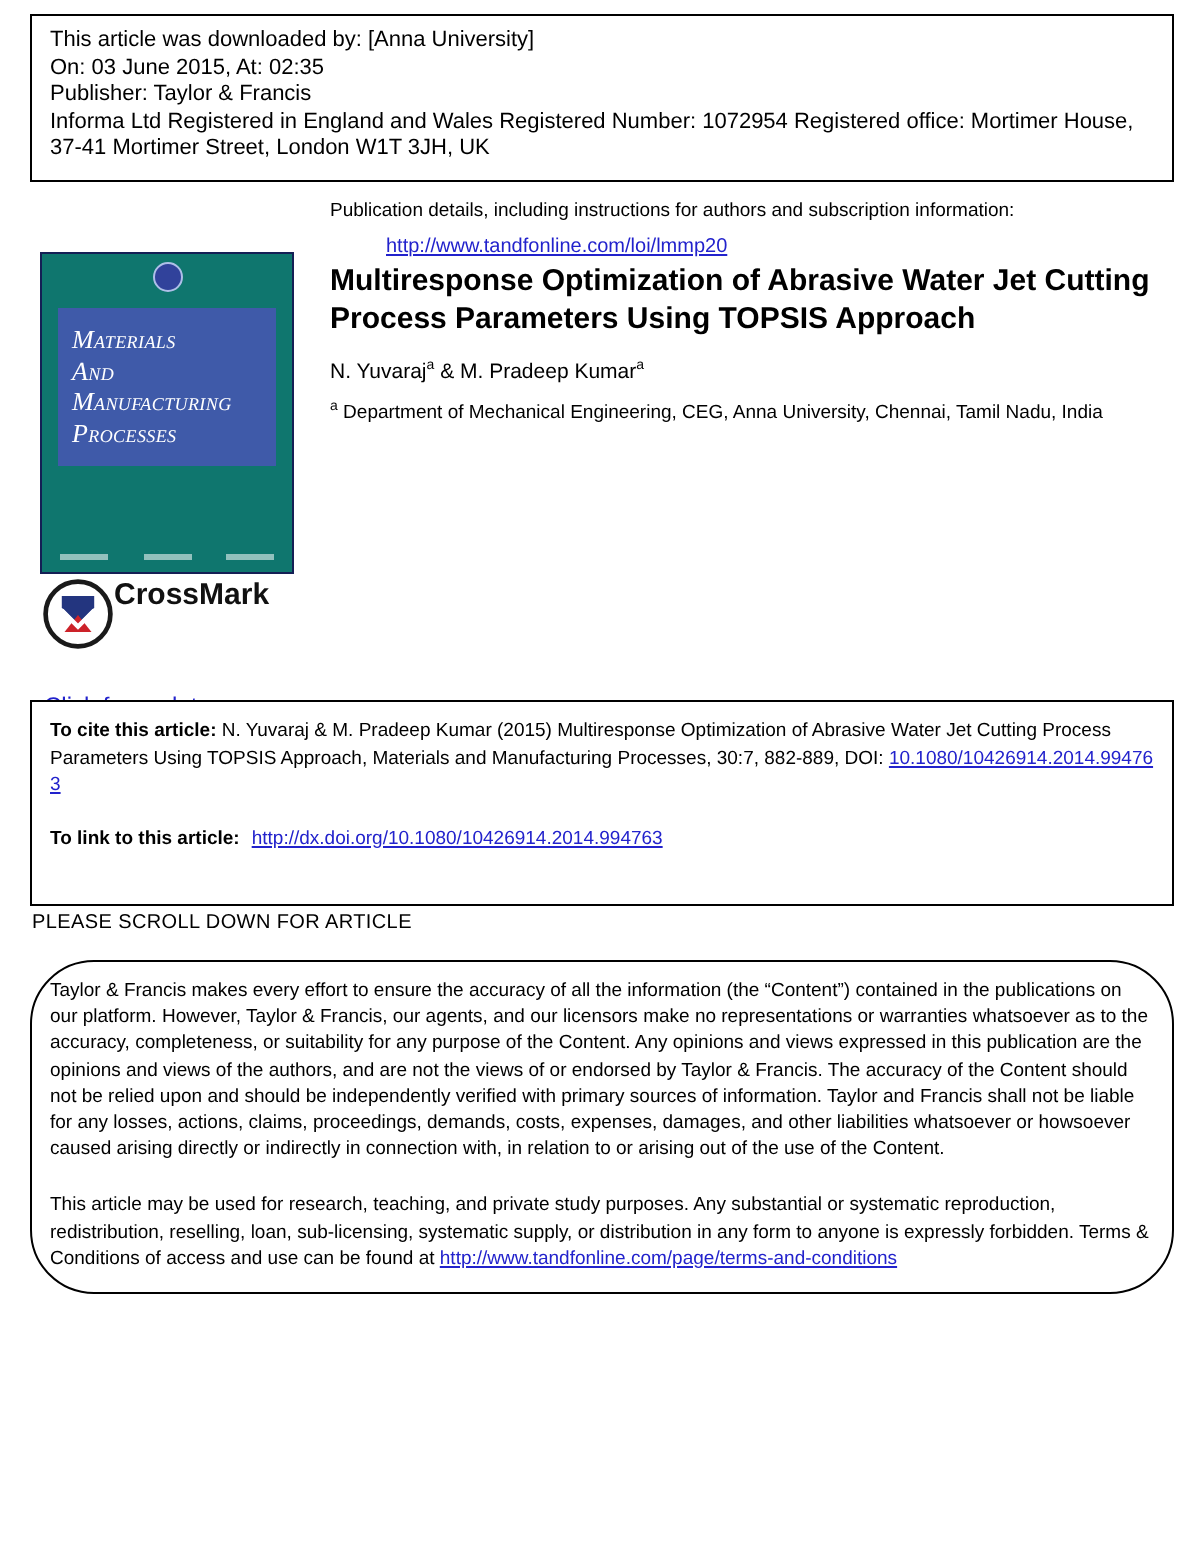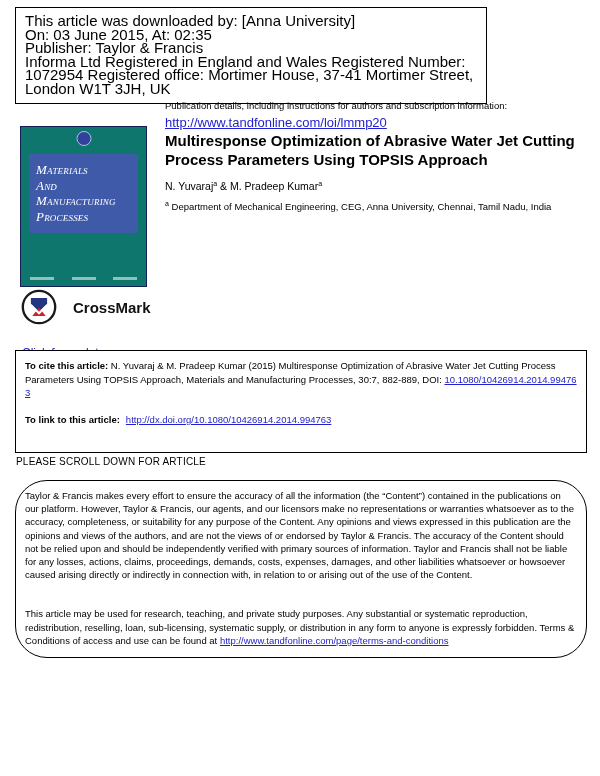--- a/index.html
+++ b/index.html
@@ -6,22 +6,22 @@
   html,body { background:#ffffff; }
   body {
     width:600px; height:776px; position:relative;
     font-family:"Liberation Sans", sans-serif; color:#000;
     overflow:hidden;
   }
   .box { border:1px solid #000; background:#fff; }
 
   
   .notice-box {
-    position:absolute; left:15px; top:7px; width:472px;
-    padding:6px 9px 8px; font-size:15px; line-height:13.5px;
+    position:absolute; left:15px; top:7px; width:572px;
+    padding:6px 9px 8px; font-size:11px; line-height:13.5px;
   }
 
   
   .cover {
     position:absolute; left:20px; top:126px; width:127px; height:161px;
     background:#0f766e; box-shadow:0 0 0 1px #141f55 inset;
   }
   .cover-logo {
     position:absolute; top:5px; left:50%; transform:translateX(-50%);
     width:15px; height:15px; border-radius:50%;
@@ -39,54 +39,54 @@
   .cover-footer {
     position:absolute; bottom:7px; left:10px; right:10px;
     display:flex; justify-content:space-between; align-items:center;
   }
   .cf-bar { height:3px; width:24px; background:rgba(255,255,255,.55); }
 
   
   .journal-info { position:absolute; left:165px; top:100px; width:422px; }
   .journal-name { font-size:13.5px; font-weight:bold; margin-bottom:7px; }
   .pub-details { font-size:9.5px; line-height:12.5px; }
-  .journal-link { font-size:13px; }
+  .journal-link { font-size:10px;margin-left:28px; }
   .article-title { font-size:15px; font-weight:bold; line-height:19px; }
   .authors { font-size:10.5px; margin-top:11px; }
   .affiliation { font-size:9.5px; margin-top:8px; line-height:13px; }
   .pub-history { font-size:9.5px; line-height:13px; }
   sup { font-size:7px; vertical-align:super; line-height:0; }
 
   .link { color:#2222cc; text-decoration:underline; cursor:pointer; word-break:break-all; }
 
   
   .crossmark {
     position:absolute; left:21px; top:289px;
-    display:flex; align-items:center; gap:16px; cursor:pointer;
+    display:flex; align-items:flex-start; gap:0; cursor:pointer;
   }
   .crossmark-word { font-size:15px; font-weight:bold; color:#111; }
   .updates-link { position:absolute; left:22px; top:346px; font-size:12px; }
 
   
   .cite-box {
     position:absolute; left:15px; top:350px; width:572px;
     padding:8px 9px 26px; font-size:9.5px; line-height:13.5px;
   }
   .cite-para strong { font-weight:bold; }
   .link-para { margin-top:13px; }
   .link-para a { margin-left:6px; }
 
   .scroll-notice { position:absolute; left:16px; top:456px; font-size:10px; letter-spacing:.2px; }
 
   
   .disclaimer-box {
     position:absolute; left:15px; top:480px; width:572px;
     padding:8px 9px 10px; font-size:9.5px; line-height:13.2px;border-radius:32px;
   }
-  .disclaimer-box p + p { margin-top:26px; }
+  .disclaimer-box p + p { margin-top:15px; }
 </style>
 </head>
 <body>
 
 <div class="page">
 
   <div class="box notice-box">
     <div>This article was downloaded by: [Anna University]</div>
     <div>On: 03 June 2015, At: 02:35</div>
     <div>Publisher: Taylor &amp; Francis</div>

